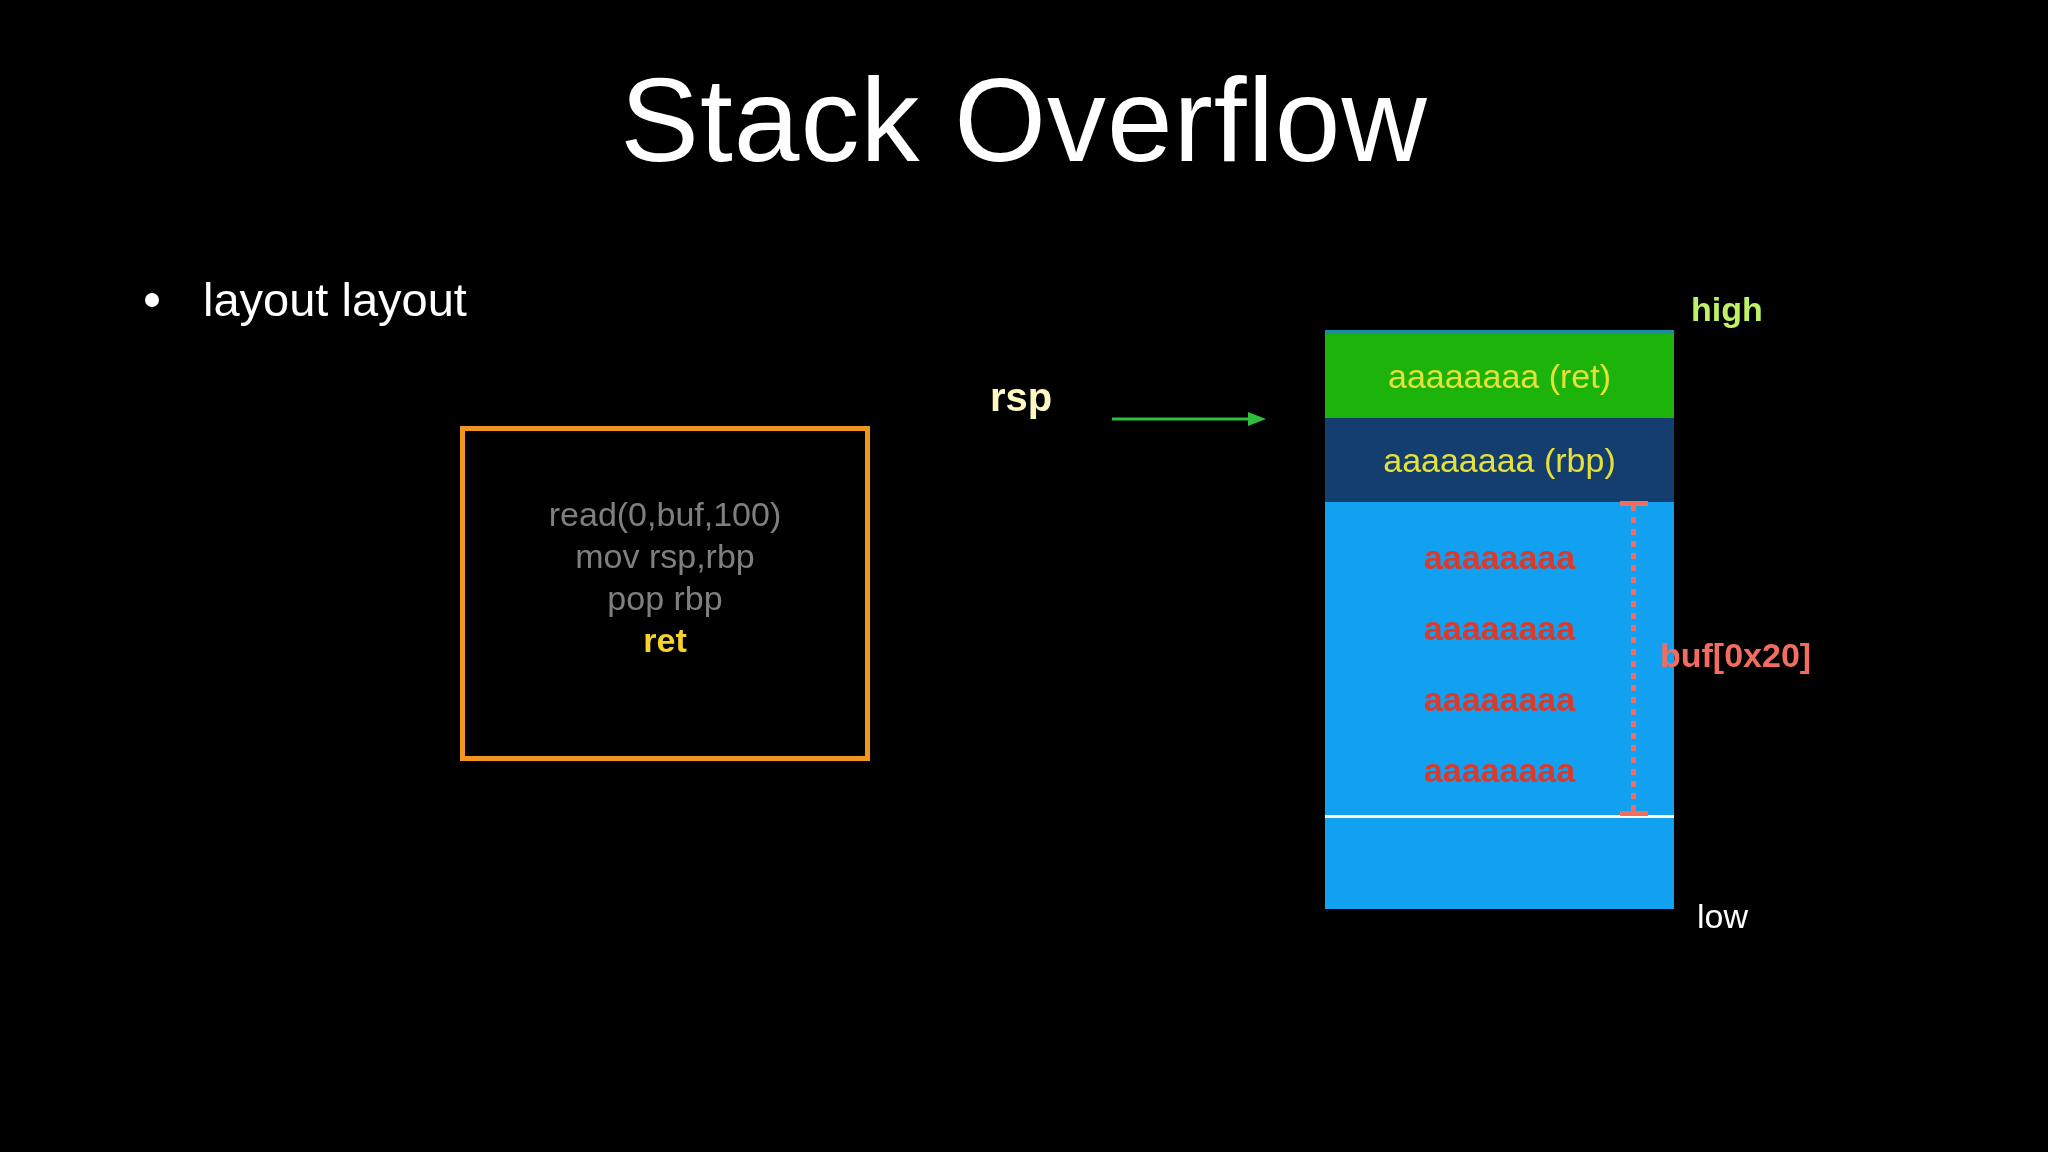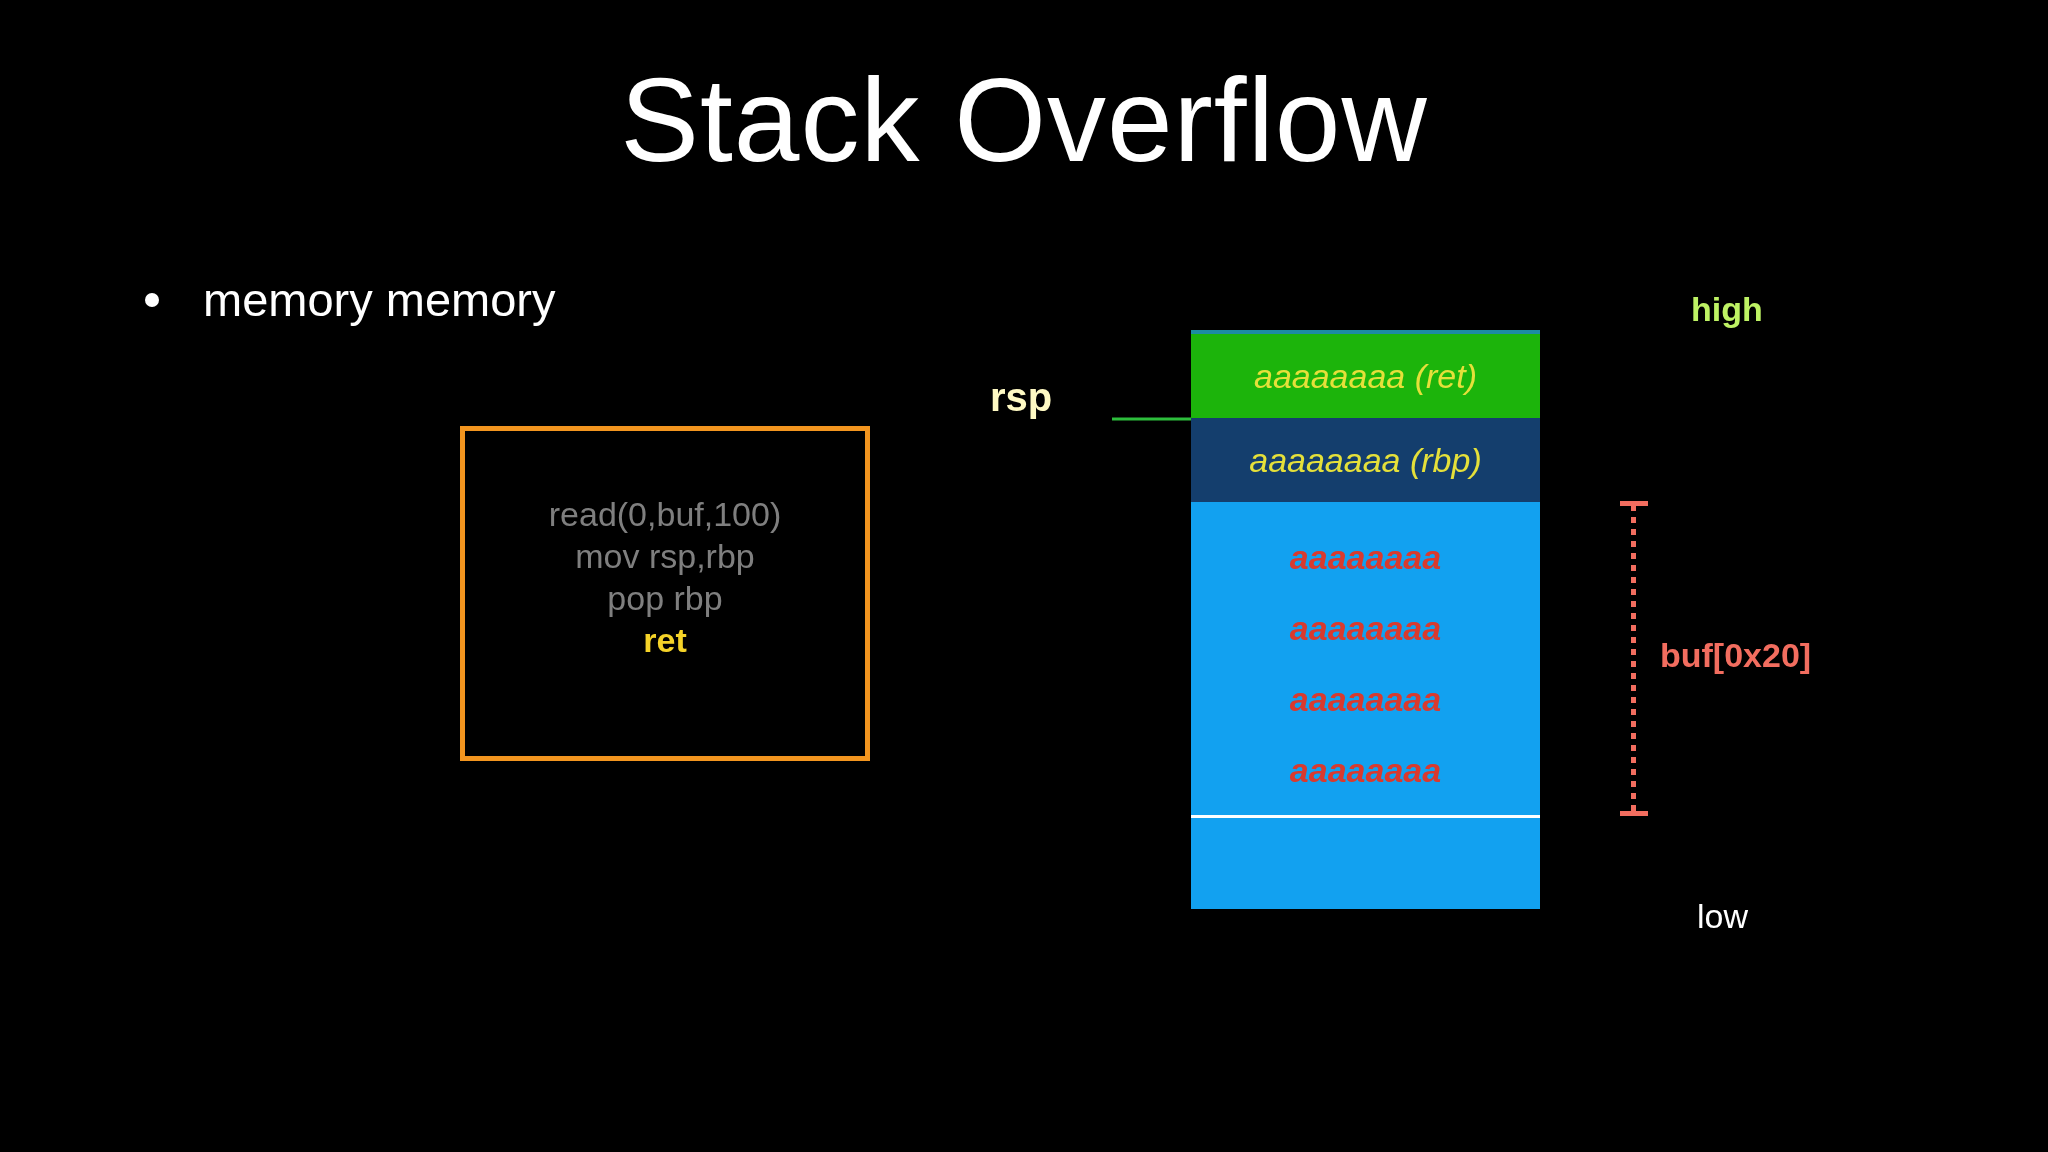--- a/index.html
+++ b/index.html
@@ -73,24 +73,23 @@
   }
   .rsp-arrow {
     position: absolute;
     left: 1110px;
     top: 408px;
     width: 156px;
     height: 22px;
   }
   .stack {
     position: absolute;
-    left: 1191px;
+    left: 1325px;
     top: 330px;
     width: 349px;
-    font-style: italic;
   }
   .row-ret {
     height: 88px;
     background: #1CB40B;
     border-top: 4px solid #1C8CA2;
     display: flex;
     align-items: center;
     justify-content: center;
   }
   .row-rbp {
@@ -170,21 +169,21 @@
 </style>
 </head>
 <body>
 
 <div class="slide">
 
   <div class="title">Stack Overflow</div>
 
   <div class="bullet-row">
     <div class="bullet-dot"></div>
-    <div class="bullet-text">memory memory</div>
+    <div class="bullet-text">layout layout</div>
   </div>
 
   <div class="code-box">
     <div class="code-line">read(0,buf,100)</div>
     <div class="code-line">mov rsp,rbp</div>
     <div class="code-line">pop rbp</div>
     <div class="code-ret">ret</div>
   </div>
 
   <div class="rsp-label">rsp</div>

